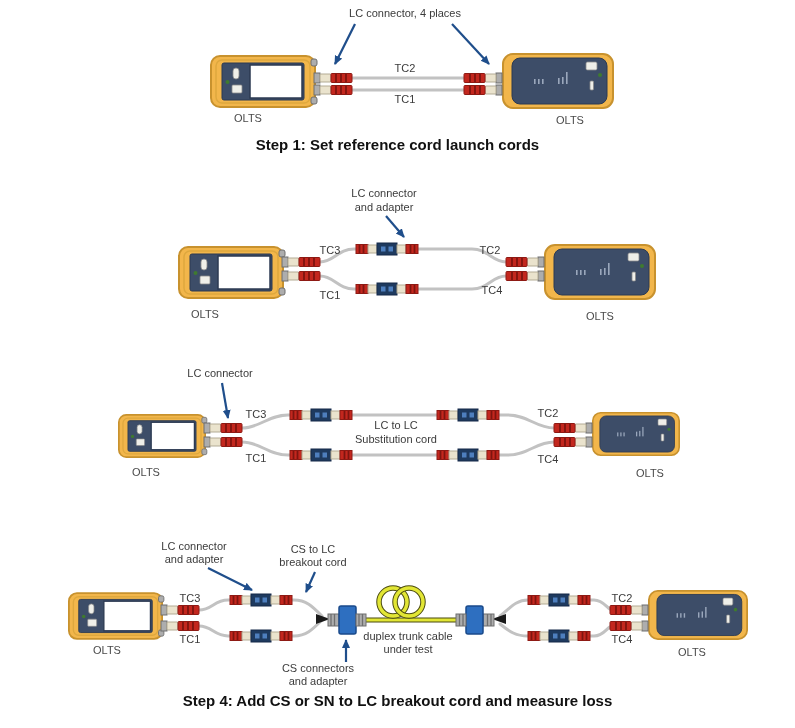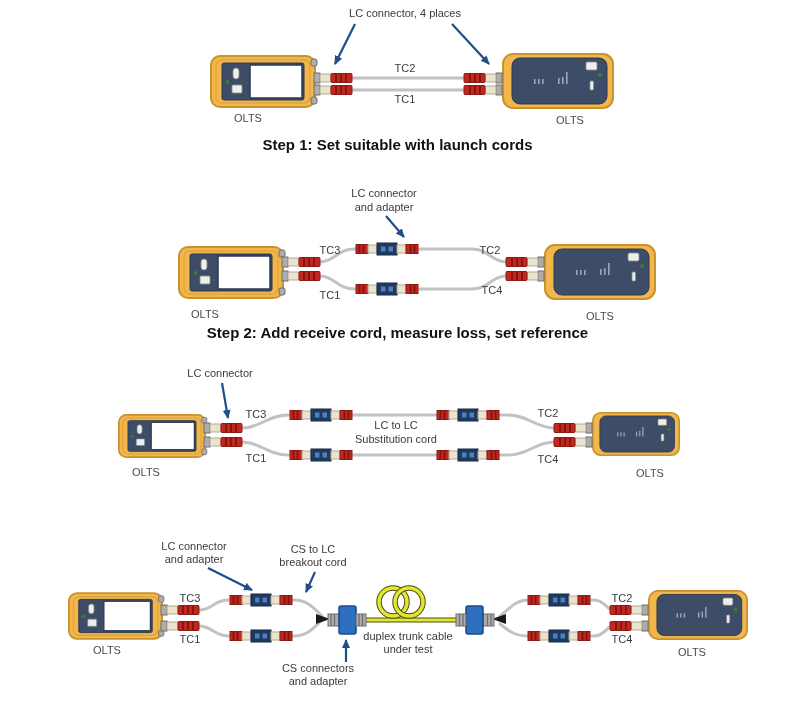--- a/index.html
+++ b/index.html
@@ -122,21 +122,21 @@
       <use href="#lc-conn" width="38" height="14" transform="translate(314,71)"></use>
       <use href="#lc-conn" width="38" height="14" transform="translate(314,83)"></use>
       <use href="#lc-conn" width="38" height="14" transform="translate(502,71) scale(-1,1)"></use>
       <use href="#lc-conn" width="38" height="14" transform="translate(502,83) scale(-1,1)"></use>
 
       <text class="lbl" x="405" y="72">TC2</text>
       <text class="lbl" x="405" y="103">TC1</text>
       <text class="olts-lbl" x="248" y="122">OLTS</text>
       <text class="olts-lbl" x="570" y="124">OLTS</text>
     </svg>
-    <div class="step-title" style="top:136px">Step 1: Set suitable with launch cords</div>
+    <div class="step-title" style="top:136px">Step 1: Set reference cord launch cords</div>
   </section>
 
   <section class="step" style="height:182px">
     <svg width="795" height="182" viewBox="0 0 795 182">
       <text class="lbl" x="384" y="19">LC connector</text>
       <text class="lbl" x="384" y="33">and adapter</text>
       <path class="arrow" d="M386,38 L404,59" marker-end="url(#arrowhead)"></path>
 
       <path class="cord" d="M320,84 C334,84 338,71 354,71 L472,71 C488,71 492,84 506,84"></path>
       <path class="cord" d="M320,98 C334,98 338,111 354,111 L472,111 C488,111 492,98 506,98"></path>
@@ -152,21 +152,20 @@
       <use href="#lc-adapter" width="62" height="14" transform="translate(356,64)"></use>
       <use href="#lc-adapter" width="62" height="14" transform="translate(356,104)"></use>
 
       <text class="lbl" x="330" y="76">TC3</text>
       <text class="lbl" x="490" y="76">TC2</text>
       <text class="lbl" x="330" y="121">TC1</text>
       <text class="lbl" x="492" y="116">TC4</text>
       <text class="olts-lbl" x="205" y="140">OLTS</text>
       <text class="olts-lbl" x="600" y="142">OLTS</text>
     </svg>
-    <div class="step-title" style="top:146px">Step 2: Add receive cord, measure loss, set reference</div>
   </section>
 
   <section class="step" style="height:170px">
     <svg width="795" height="170" viewBox="0 0 795 170">
       <text class="lbl" x="220" y="17">LC connector</text>
       <path class="arrow" d="M222,23 L228,58" marker-end="url(#arrowhead)"></path>
 
       <path class="cord" d="M242,68 C260,68 268,55 288,55 L508,55 C528,55 536,68 554,68"></path>
       <path class="cord" d="M242,82 C260,82 268,95 288,95 L508,95 C528,95 536,82 554,82"></path>
 
@@ -242,15 +241,16 @@
       <text class="lbl" x="318" y="142">CS connectors</text>
       <text class="lbl" x="318" y="155">and adapter</text>
 
       <text class="lbl" x="190" y="72">TC3</text>
       <text class="lbl" x="622" y="72">TC2</text>
       <text class="lbl" x="190" y="113">TC1</text>
       <text class="lbl" x="622" y="113">TC4</text>
       <text class="olts-lbl" x="107" y="124">OLTS</text>
       <text class="olts-lbl" x="692" y="126">OLTS</text>
     </svg>
+    <div class="step-title" style="top:162px">Step 4: Add CS or SN to LC breakout cord and measure loss</div>
   </section>
 
 </div>
 
 </body></html>

